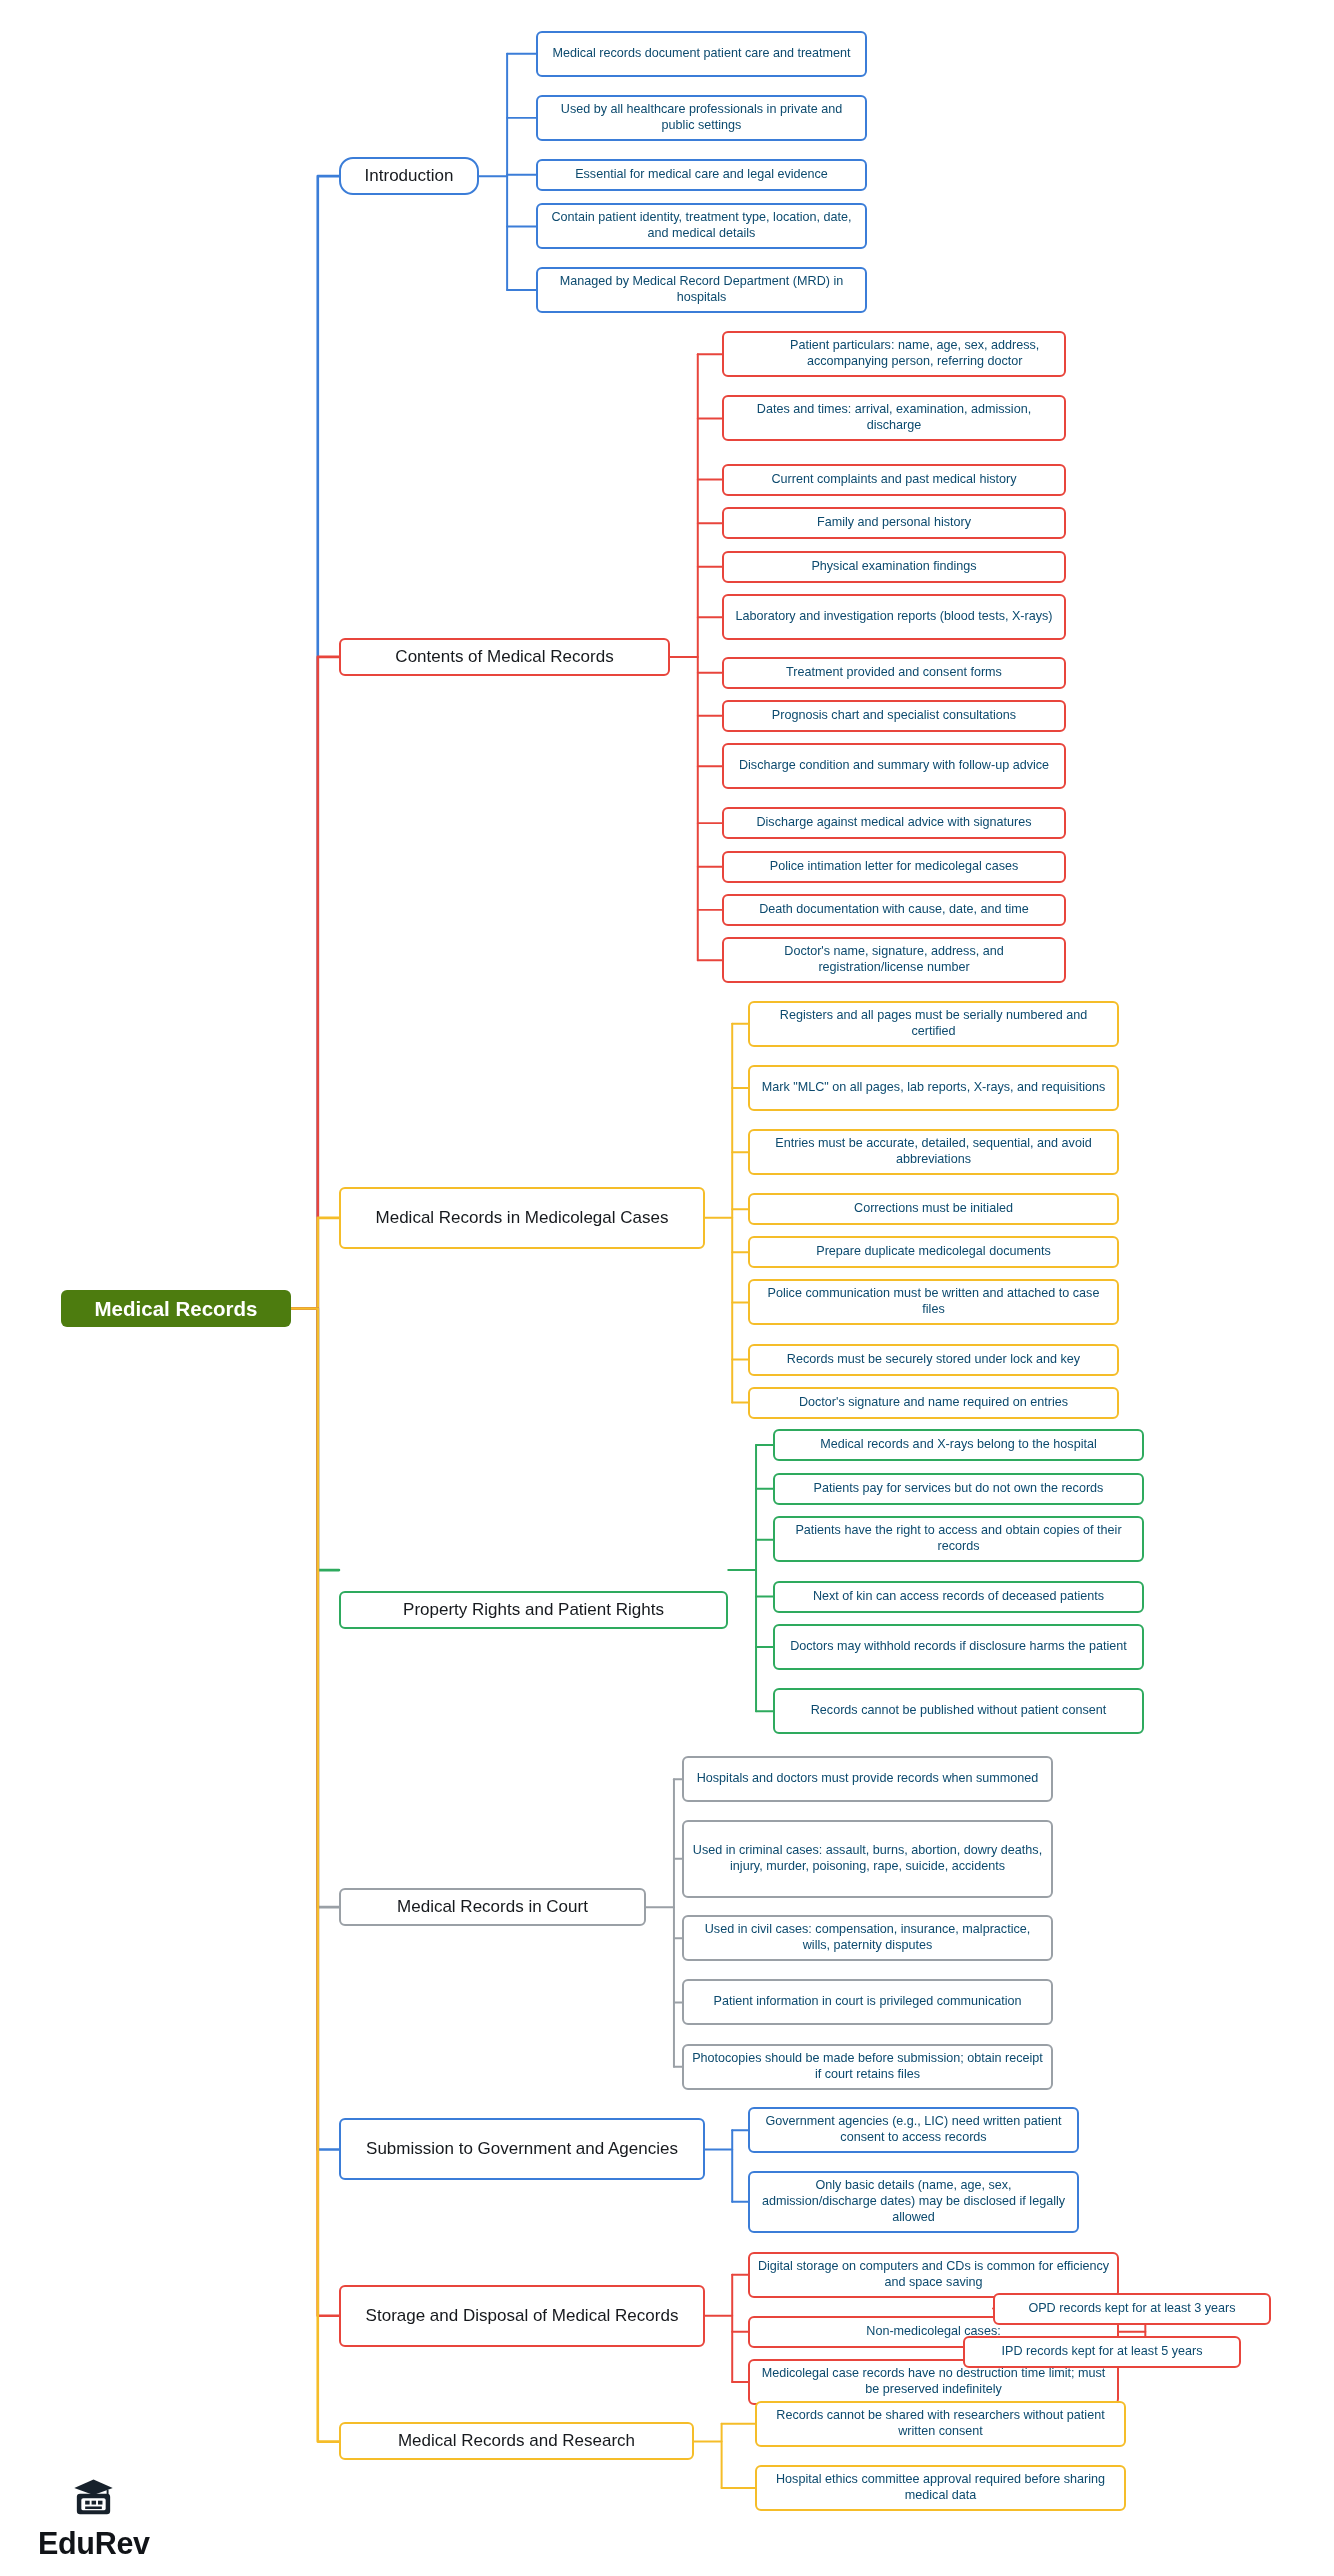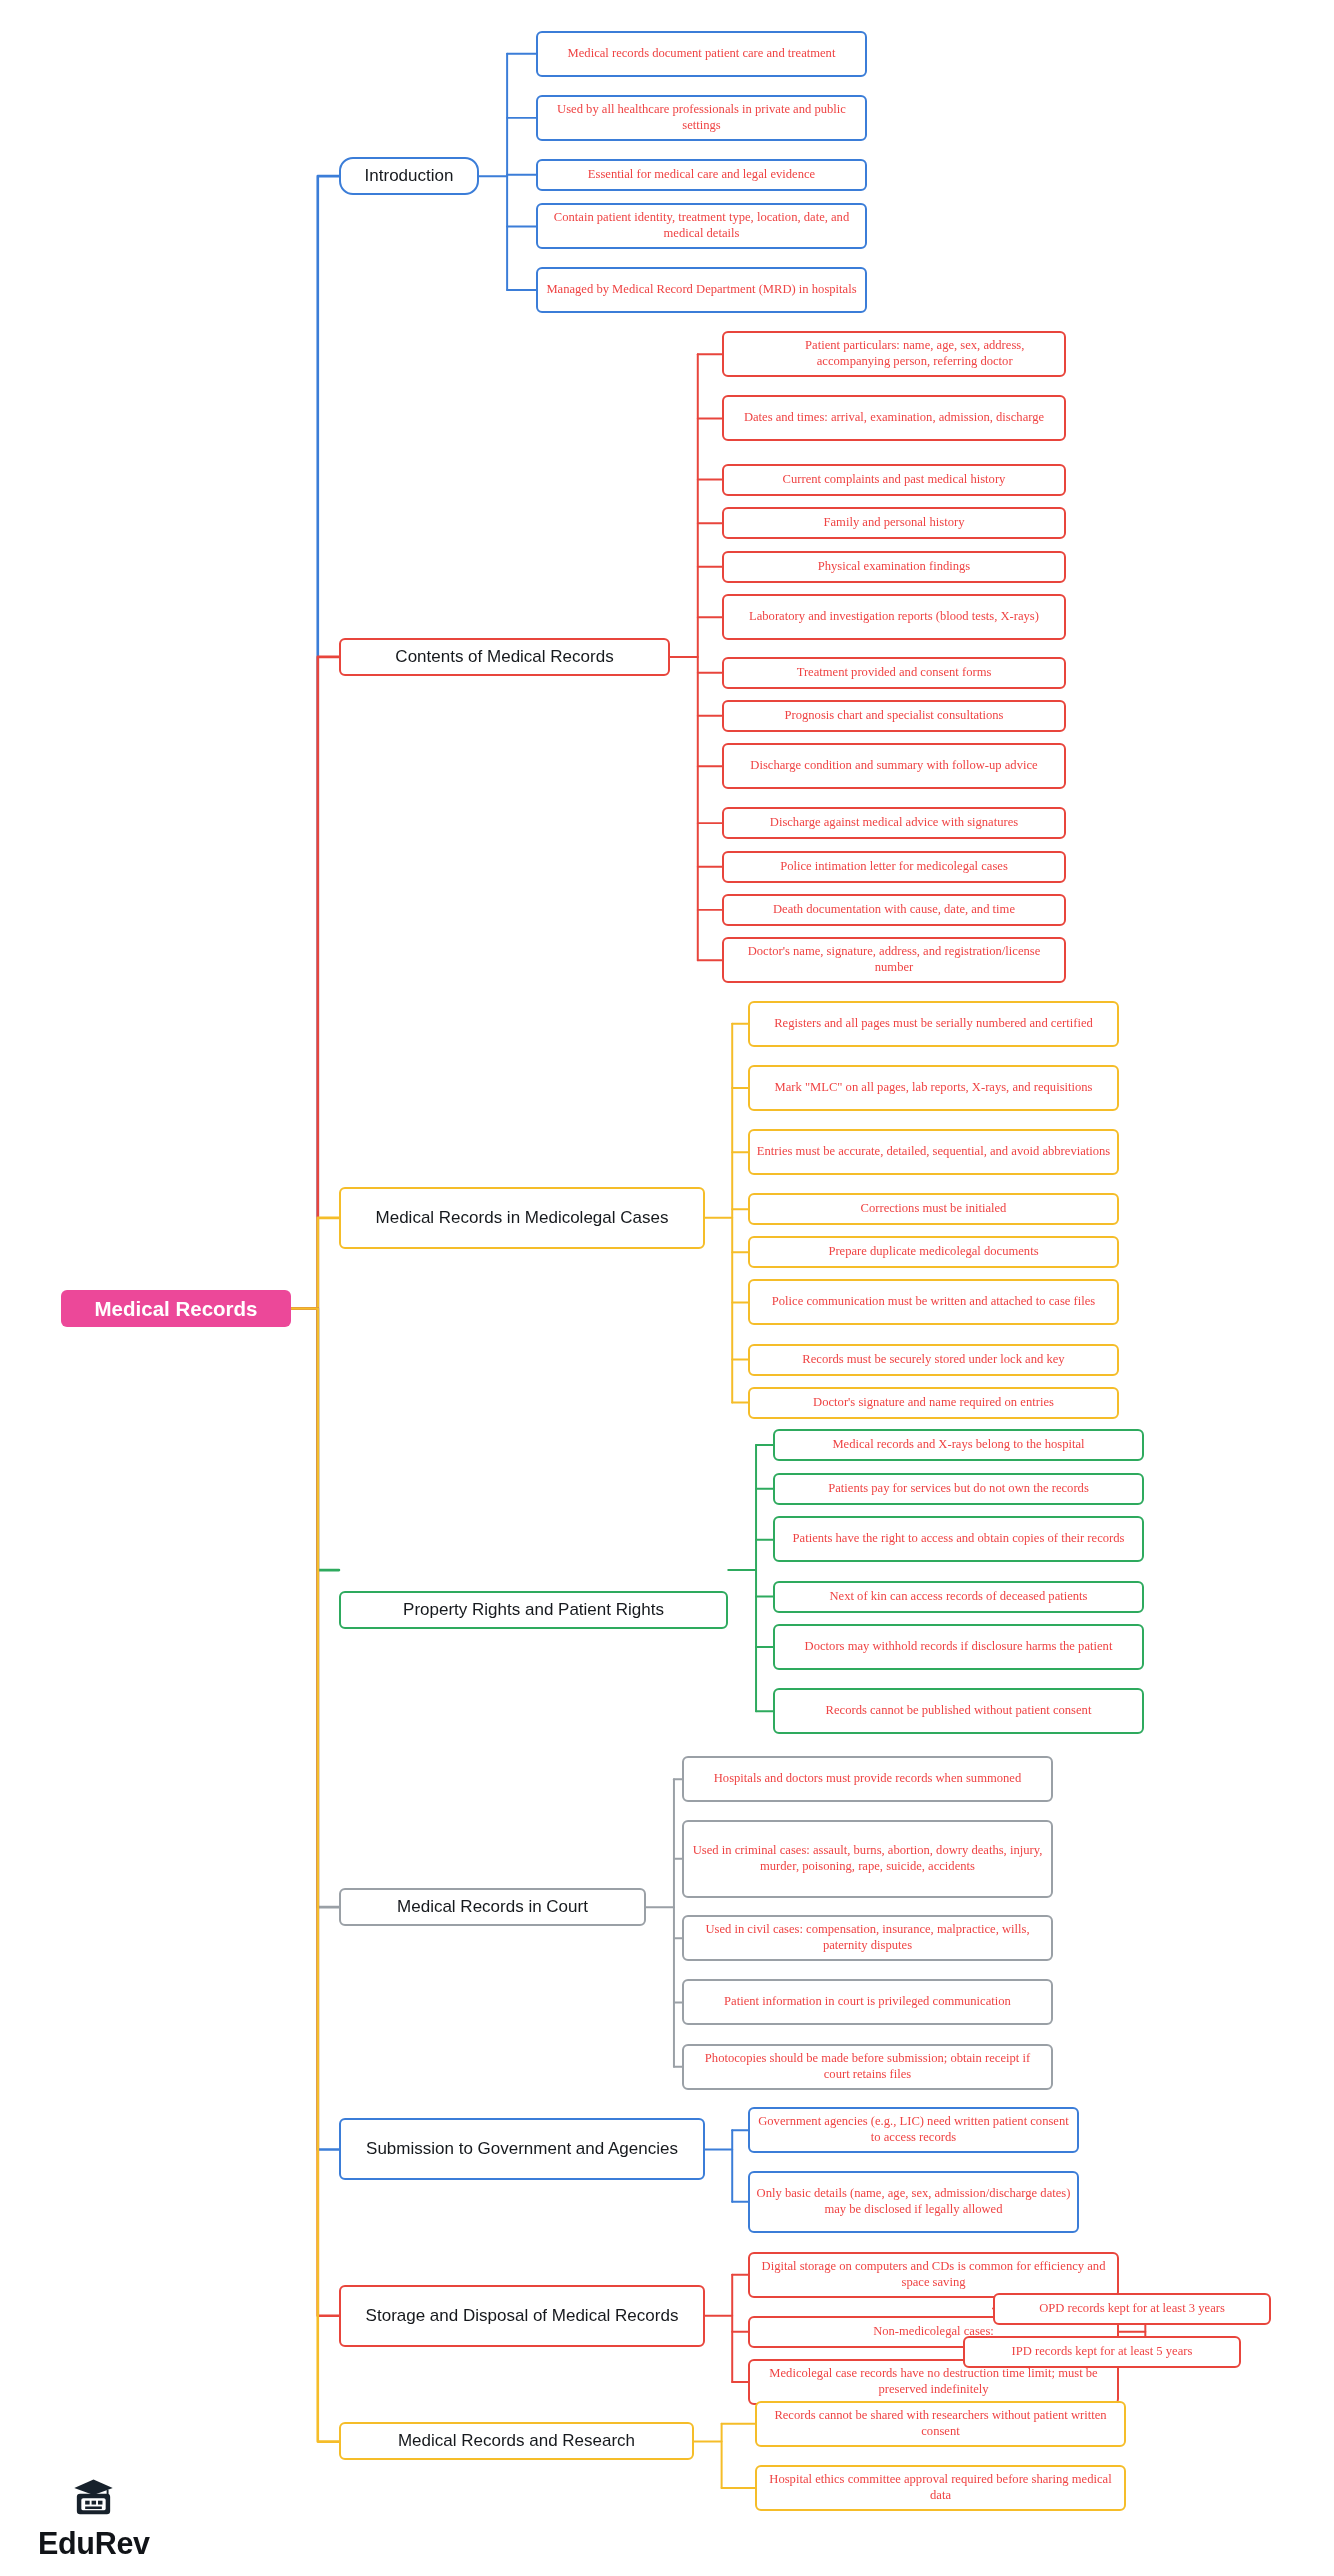--- a/index.html
+++ b/index.html
@@ -31,41 +31,40 @@
     position: absolute;
     box-sizing: border-box;
     display: flex;
     align-items: center;
     justify-content: center;
     text-align: center;
     line-height: 1.25;
     background: #ffffff;
   }
   .root {
-    background: #ec4899;
+    background: #4d7c0f;
     color: #ffffff;
     border-radius: 6px;
     font-size: 20.5px;
     font-weight: bold;
     padding: 4px 10.6px;
   }
   .branch {
     border: 2px solid #888;
     border-radius: 6px;
     font-size: 17px;
     color: #16191d;
     padding: 4px 9.3px;
   }
   .leaf {
     border: 2px solid #888;
     border-radius: 6px;
     font-size: 12.6px;
-    color: #ef4444;
+    color: #0c4a6e;
     padding: 2.6px 6.6px;
-    font-family: Liberation Serif, serif;
   }
   
   #brand {
     position: absolute;
     left: 38px;
     top: 2477px;
     display: flex;
     align-items: center;
     gap: 8px;
     flex-direction: column;

